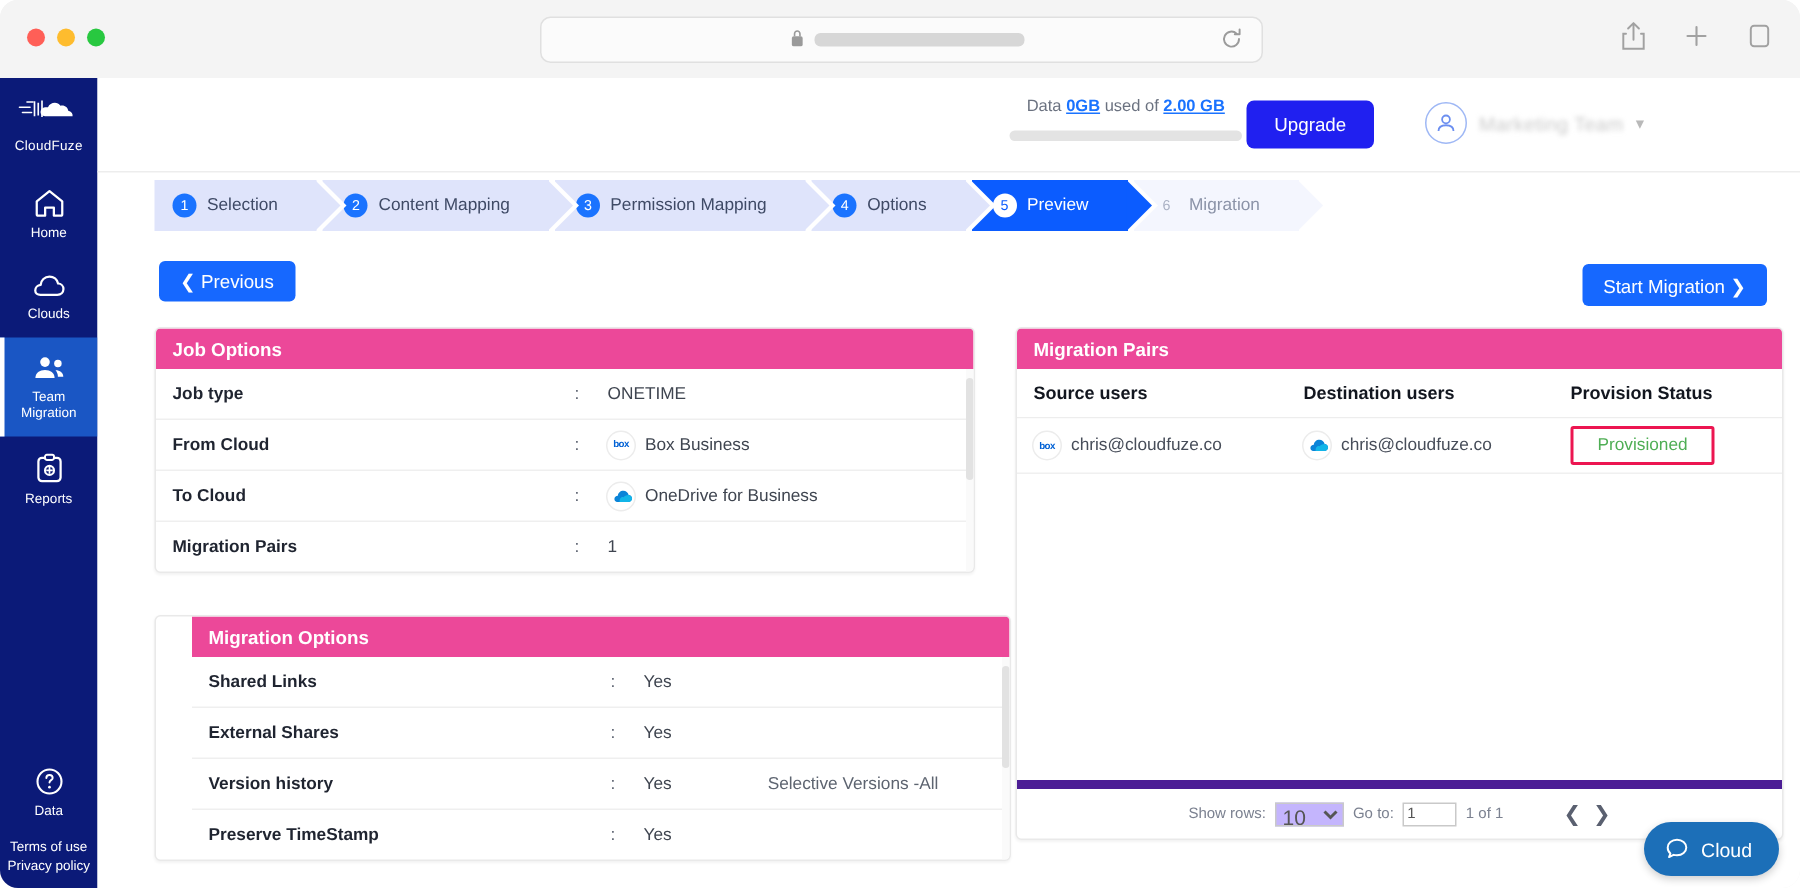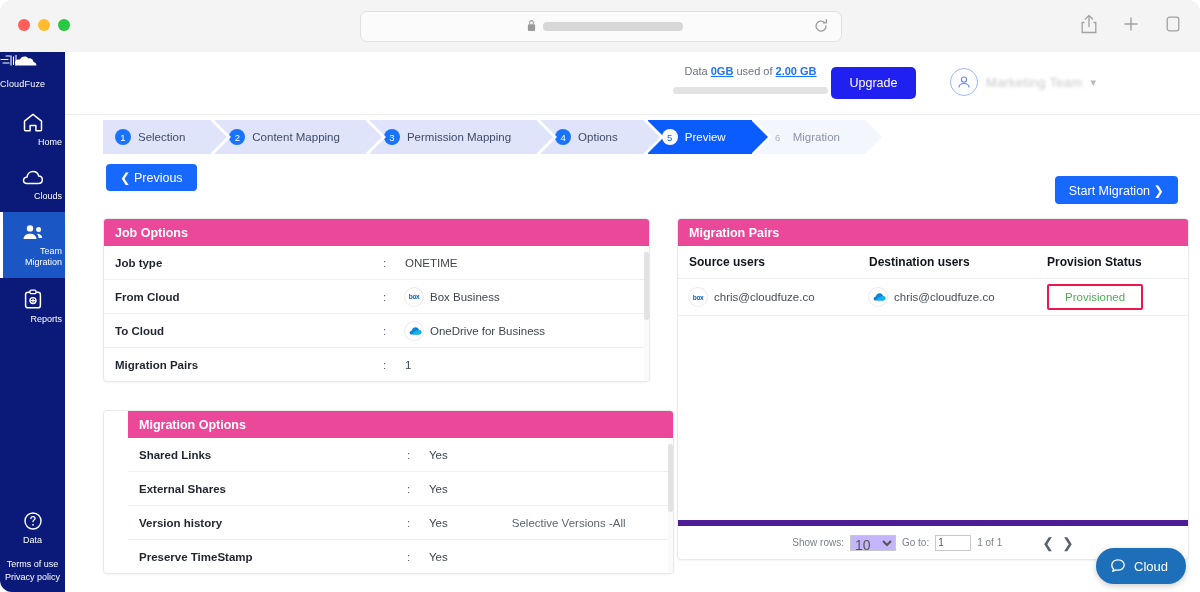--- a/index.html
+++ b/index.html
@@ -20,24 +20,24 @@
   .l-grn{background:#28c840;}
   .urlbar{position:absolute;left:360px;top:11px;width:480px;height:29px;background:#fbfbfb;border:1px solid #e0e0e0;border-radius:7px;}
   .lockico{position:absolute;left:166px;top:7px;width:9px;height:13px;}
   .urlblank{position:absolute;left:182px;top:10px;width:140px;height:9px;border-radius:4px;background:#d7d7d7;}
   .reload{position:absolute;right:12px;top:6px;width:16px;height:16px;}
   .chrome-right{position:absolute;right:18px;top:14px;display:flex;gap:24px;align-items:center;}
   .cicon{width:18px;height:20px;opacity:.62;}
 
   
   .sidebar{position:absolute;left:0;top:52px;width:65px;height:540px;background:#0b1a78;color:#fff;}
-  .brand{padding-top:0;}
+  .brand{padding-top:12px;text-align:center;}
   .brand-label{font-size:9px;letter-spacing:.2px;margin-top:3px;color:#fff;}
   .nav{margin-top:12px;}
-  .nav-item{position:relative;padding:11px 0 10px;text-align:right;cursor:pointer;}
+  .nav-item{position:relative;padding:11px 0 10px;text-align:center;cursor:pointer;}
   .nav-item.active{background:#1a56c4;}
   .nav-item.active:before{content:"";position:absolute;left:0;top:0;bottom:0;width:3px;background:#ffffff;}
   .nav-label{font-size:9px;line-height:11px;margin-top:4px;padding:0 3px;}
   .nav-ico{display:block;margin:0 auto;}
   .side-bottom{position:absolute;left:0;right:0;bottom:8px;text-align:center;}
   .legal{font-size:9px;line-height:13px;margin-top:12px;}
   .legal div{cursor:pointer;}
 
   
   .page{position:absolute;left:65px;top:52px;width:1135px;height:540px;background:#ffffff;}
@@ -62,21 +62,21 @@
   .step .num{width:16px;height:16px;border-radius:50%;background:#1a73ff;color:#fff;font-size:9.5px;display:flex;align-items:center;justify-content:center;}
   .step.active{background:#0b5cff;color:#fff;}
   .step.active:after{border-left-color:#0b5cff;}
   .step.active .num{background:#fff;color:#0b5cff;}
   .step.pending{background:#f4f6fe;color:#8b93a8;}
   .step.pending:after{border-left-color:#f4f6fe;}
   .step.pending .num{background:transparent;color:#aab1c4;}
   .step.first{padding-left:12px;}
 
   
-  .btn-prev{position:absolute;left:41px;top:112px;height:27px;padding:0 14px;background:#1668ff;color:#fff;border:none;border-radius:4px;font-size:12.5px;font-family:inherit;cursor:pointer;}
+  .btn-prev{position:absolute;left:41px;top:122px;height:27px;padding:0 14px;background:#1668ff;color:#fff;border:none;border-radius:4px;font-size:12.5px;font-family:inherit;cursor:pointer;}
   .btn-start{position:absolute;right:22px;top:124px;height:28px;padding:0 14px;background:#1668ff;color:#fff;border:none;border-radius:4px;font-size:12.5px;font-family:inherit;cursor:pointer;}
 
   
   .panel{position:absolute;background:#fff;border:1px solid #e9e9e9;border-radius:4px;box-shadow:0 1px 2px rgba(0,0,0,.05);overflow:hidden;}
   .panel-head{background:#ec4899;color:#fff;height:27px;display:flex;align-items:center;padding-left:11px;font-size:12.5px;font-weight:bold;}
   .p-job{left:38px;top:166px;width:545px;}
   .p-mig{left:38px;top:358px;width:545px;padding-left:24px;}
   .p-pairs{left:612px;top:166px;width:510px;height:340px;}
 
   .rows{position:relative;}

